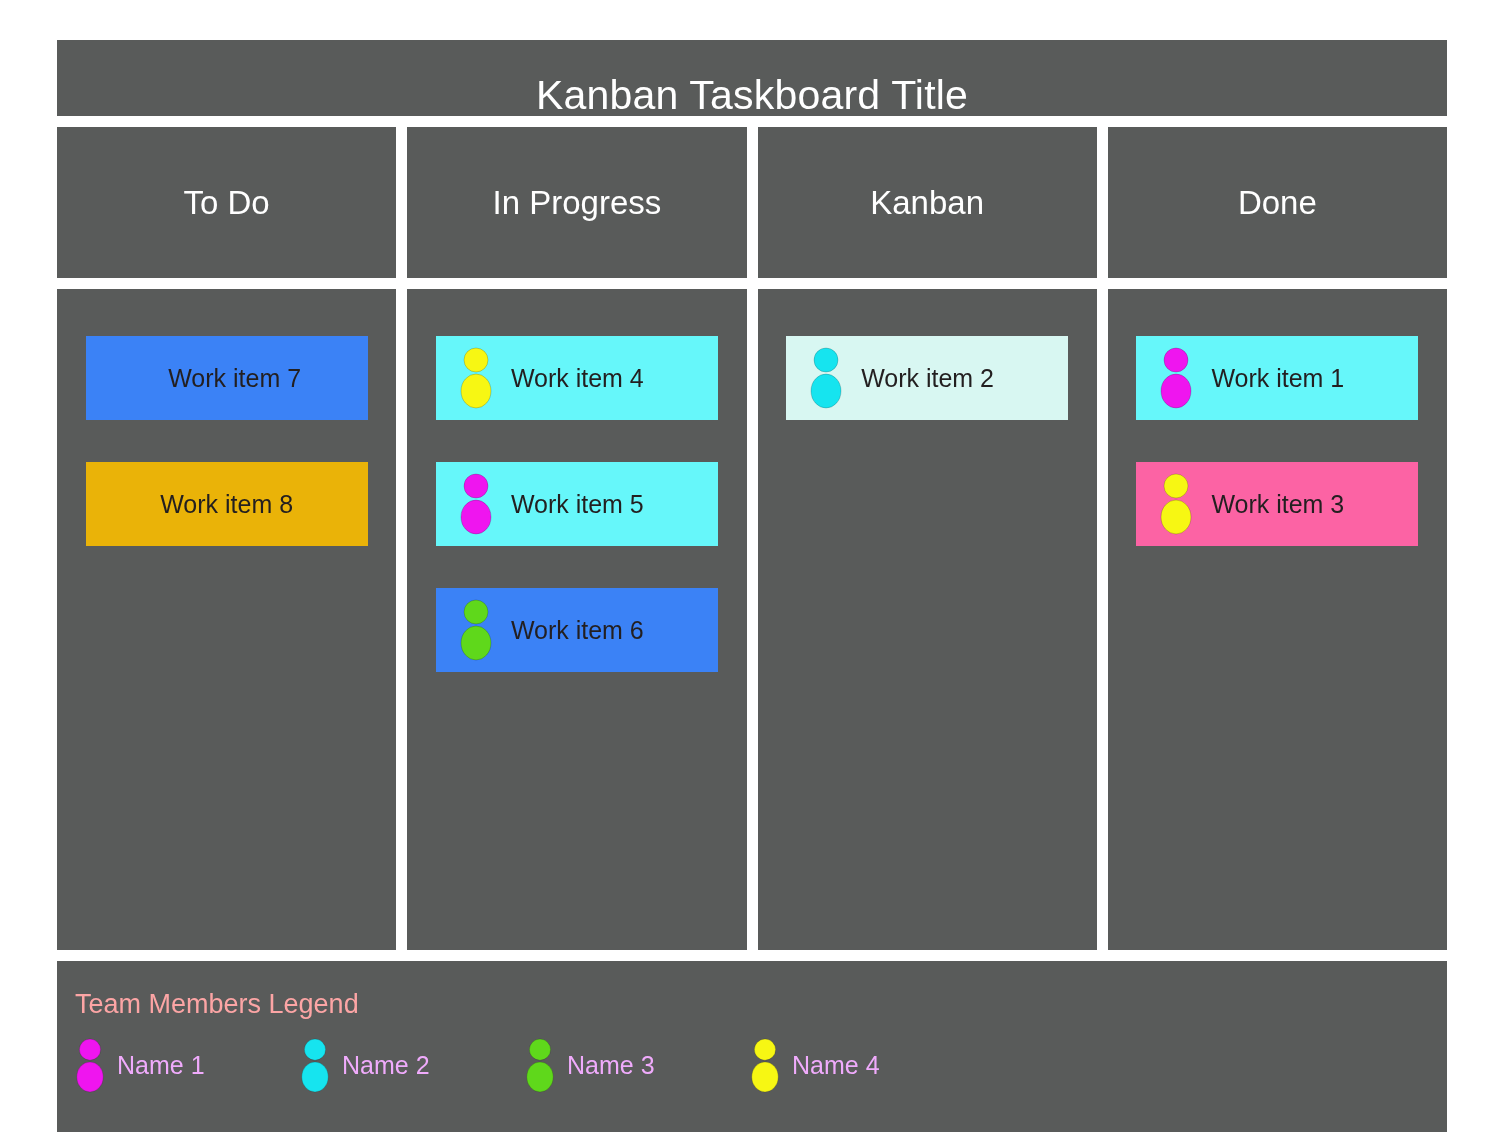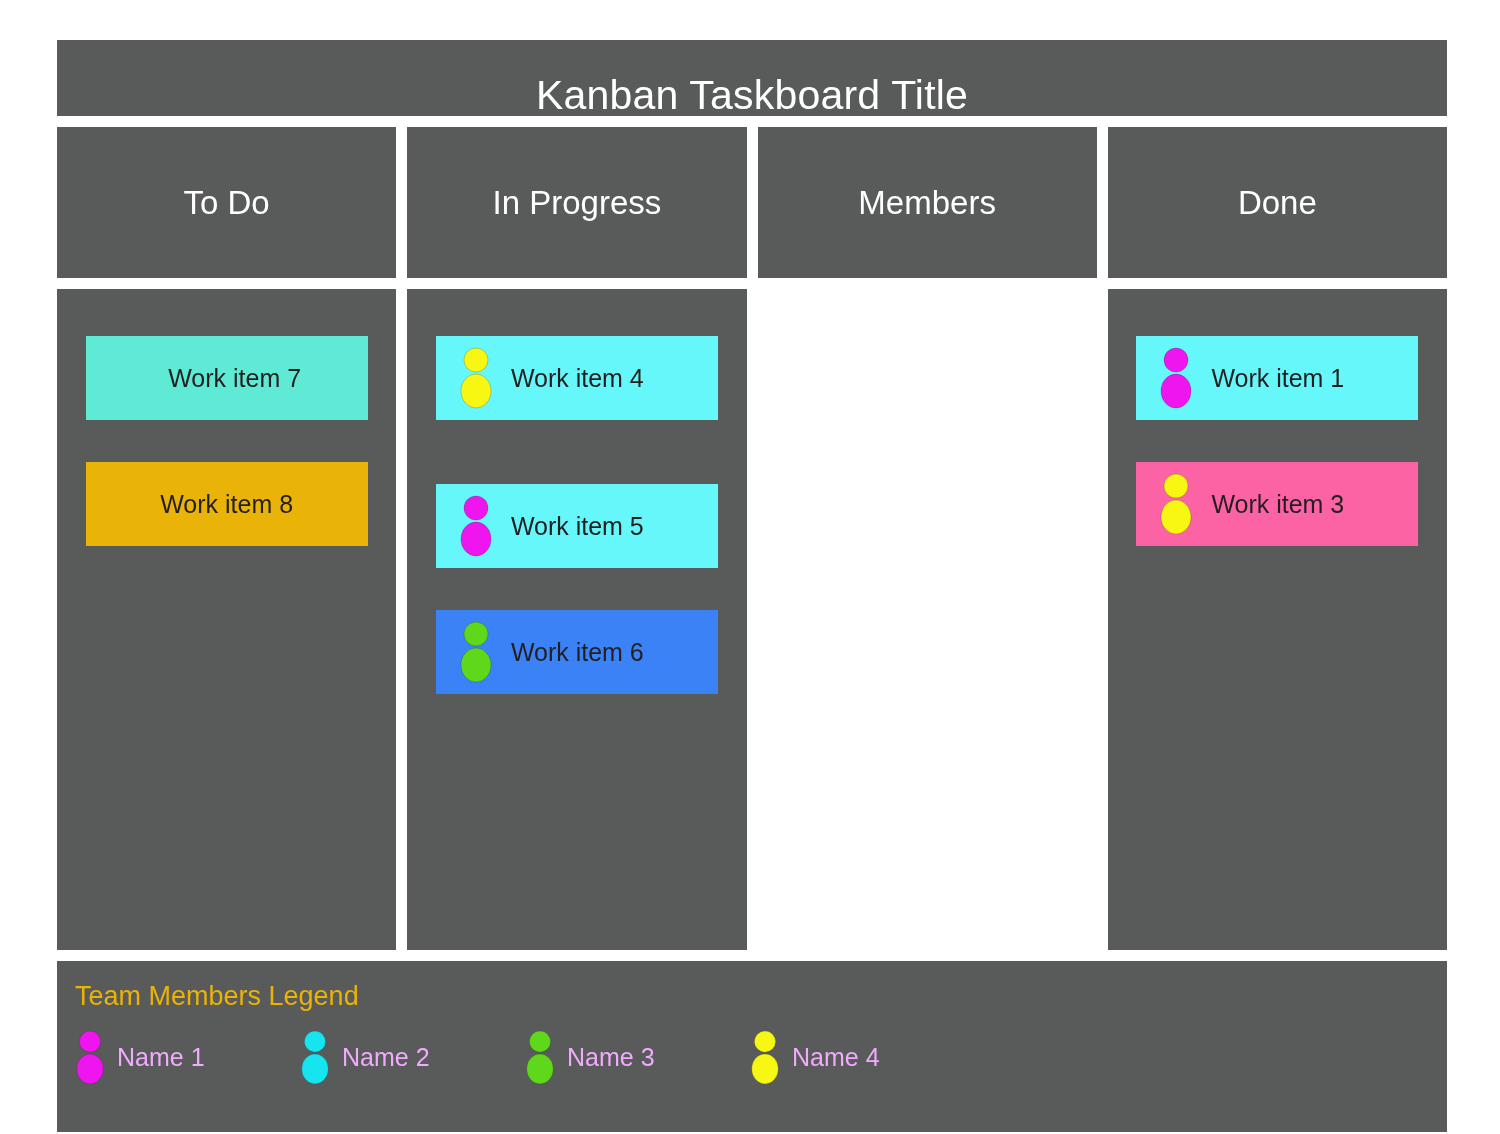--- a/index.html
+++ b/index.html
@@ -120,24 +120,24 @@
     position: absolute;
     left: 0;
     top: 921px;
     width: 1390px;
     height: 171px;
     background: #595b5a;
     box-sizing: border-box;
     padding: 22px 0 0 18px;
   }
   .legend-title {
-    color: #eab308;
+    color: #fca5a5;
     font-size: 27px;
     line-height: 1;
-    margin: 0 0 20px 0;
+    margin: 8px 0 20px 0;
   }
   .legend-items {
     display: flex;
     align-items: center;
   }
   .legend-item {
     display: flex;
     align-items: center;
     width: 225px;
   }
@@ -156,59 +156,68 @@
   <div class="title-bar">
     <div class="title-text">Kanban Taskboard Title</div>
   </div>
 
   <div class="columns">
       <div class="column">
         <div class="column-header">
           <div class="column-header-text">To Do</div>
         </div>
         <div class="column-body">
-          <div class="card no-avatar" style="background: #5eead4; padding-left: 16px;">
+          <div class="card no-avatar" style="background: #3b82f6; padding-left: 16px;">
             <span class="card-label">Work item 7</span>
           </div>
           <div class="card no-avatar" style="background: #eab308;">
             <span class="card-label">Work item 8</span>
           </div>
         </div>
       </div>
       <div class="column">
         <div class="column-header">
           <div class="column-header-text">In Progress</div>
         </div>
         <div class="column-body">
           <div class="card with-avatar" style="background: rgb(102, 247, 250);">
             <svg viewBox="0 0 34 62" class="avatar avatar-lg">
               <ellipse cx="17" cy="44" rx="15" ry="17" fill="#f7f713" stroke="rgba(0,0,0,0.18)" stroke-width="1"></ellipse>
               <circle cx="17" cy="13" r="12" fill="#f7f713" stroke="rgba(0,0,0,0.18)" stroke-width="1"></circle>
             </svg>
             <span class="card-label">Work item 4</span>
           </div>
-          <div class="card with-avatar" style="background: rgb(102, 247, 250); margin-top: 22px;">
+          <div class="card with-avatar" style="background: rgb(102, 247, 250);">
             <svg viewBox="0 0 34 62" class="avatar avatar-lg">
               <ellipse cx="17" cy="44" rx="15" ry="17" fill="#ef15ef" stroke="rgba(0,0,0,0.18)" stroke-width="1"></ellipse>
               <circle cx="17" cy="13" r="12" fill="#ef15ef" stroke="rgba(0,0,0,0.18)" stroke-width="1"></circle>
             </svg>
             <span class="card-label">Work item 5</span>
           </div>
           <div class="card with-avatar" style="background: #3b82f6;">
             <svg viewBox="0 0 34 62" class="avatar avatar-lg">
               <ellipse cx="17" cy="44" rx="15" ry="17" fill="#5fd81b" stroke="rgba(0,0,0,0.18)" stroke-width="1"></ellipse>
               <circle cx="17" cy="13" r="12" fill="#5fd81b" stroke="rgba(0,0,0,0.18)" stroke-width="1"></circle>
             </svg>
             <span class="card-label">Work item 6</span>
           </div>
         </div>
       </div>
       <div class="column">
         <div class="column-header">
-          <div class="column-header-text">Members</div>
+          <div class="column-header-text">Kanban</div>
+        </div>
+        <div class="column-body">
+          <div class="card with-avatar" style="background: rgb(216, 247, 242);">
+            <svg viewBox="0 0 34 62" class="avatar avatar-lg">
+              <ellipse cx="17" cy="44" rx="15" ry="17" fill="#16e4ef" stroke="rgba(0,0,0,0.18)" stroke-width="1"></ellipse>
+              <circle cx="17" cy="13" r="12" fill="#16e4ef" stroke="rgba(0,0,0,0.18)" stroke-width="1"></circle>
+            </svg>
+            <span class="card-label">Work item 2</span>
+          </div>
         </div>
       </div>
       <div class="column">
         <div class="column-header">
           <div class="column-header-text">Done</div>
         </div>
         <div class="column-body">
           <div class="card with-avatar" style="background: rgb(102, 247, 250);">
             <svg viewBox="0 0 34 62" class="avatar avatar-lg">
               <ellipse cx="17" cy="44" rx="15" ry="17" fill="#ef15ef" stroke="rgba(0,0,0,0.18)" stroke-width="1"></ellipse>

